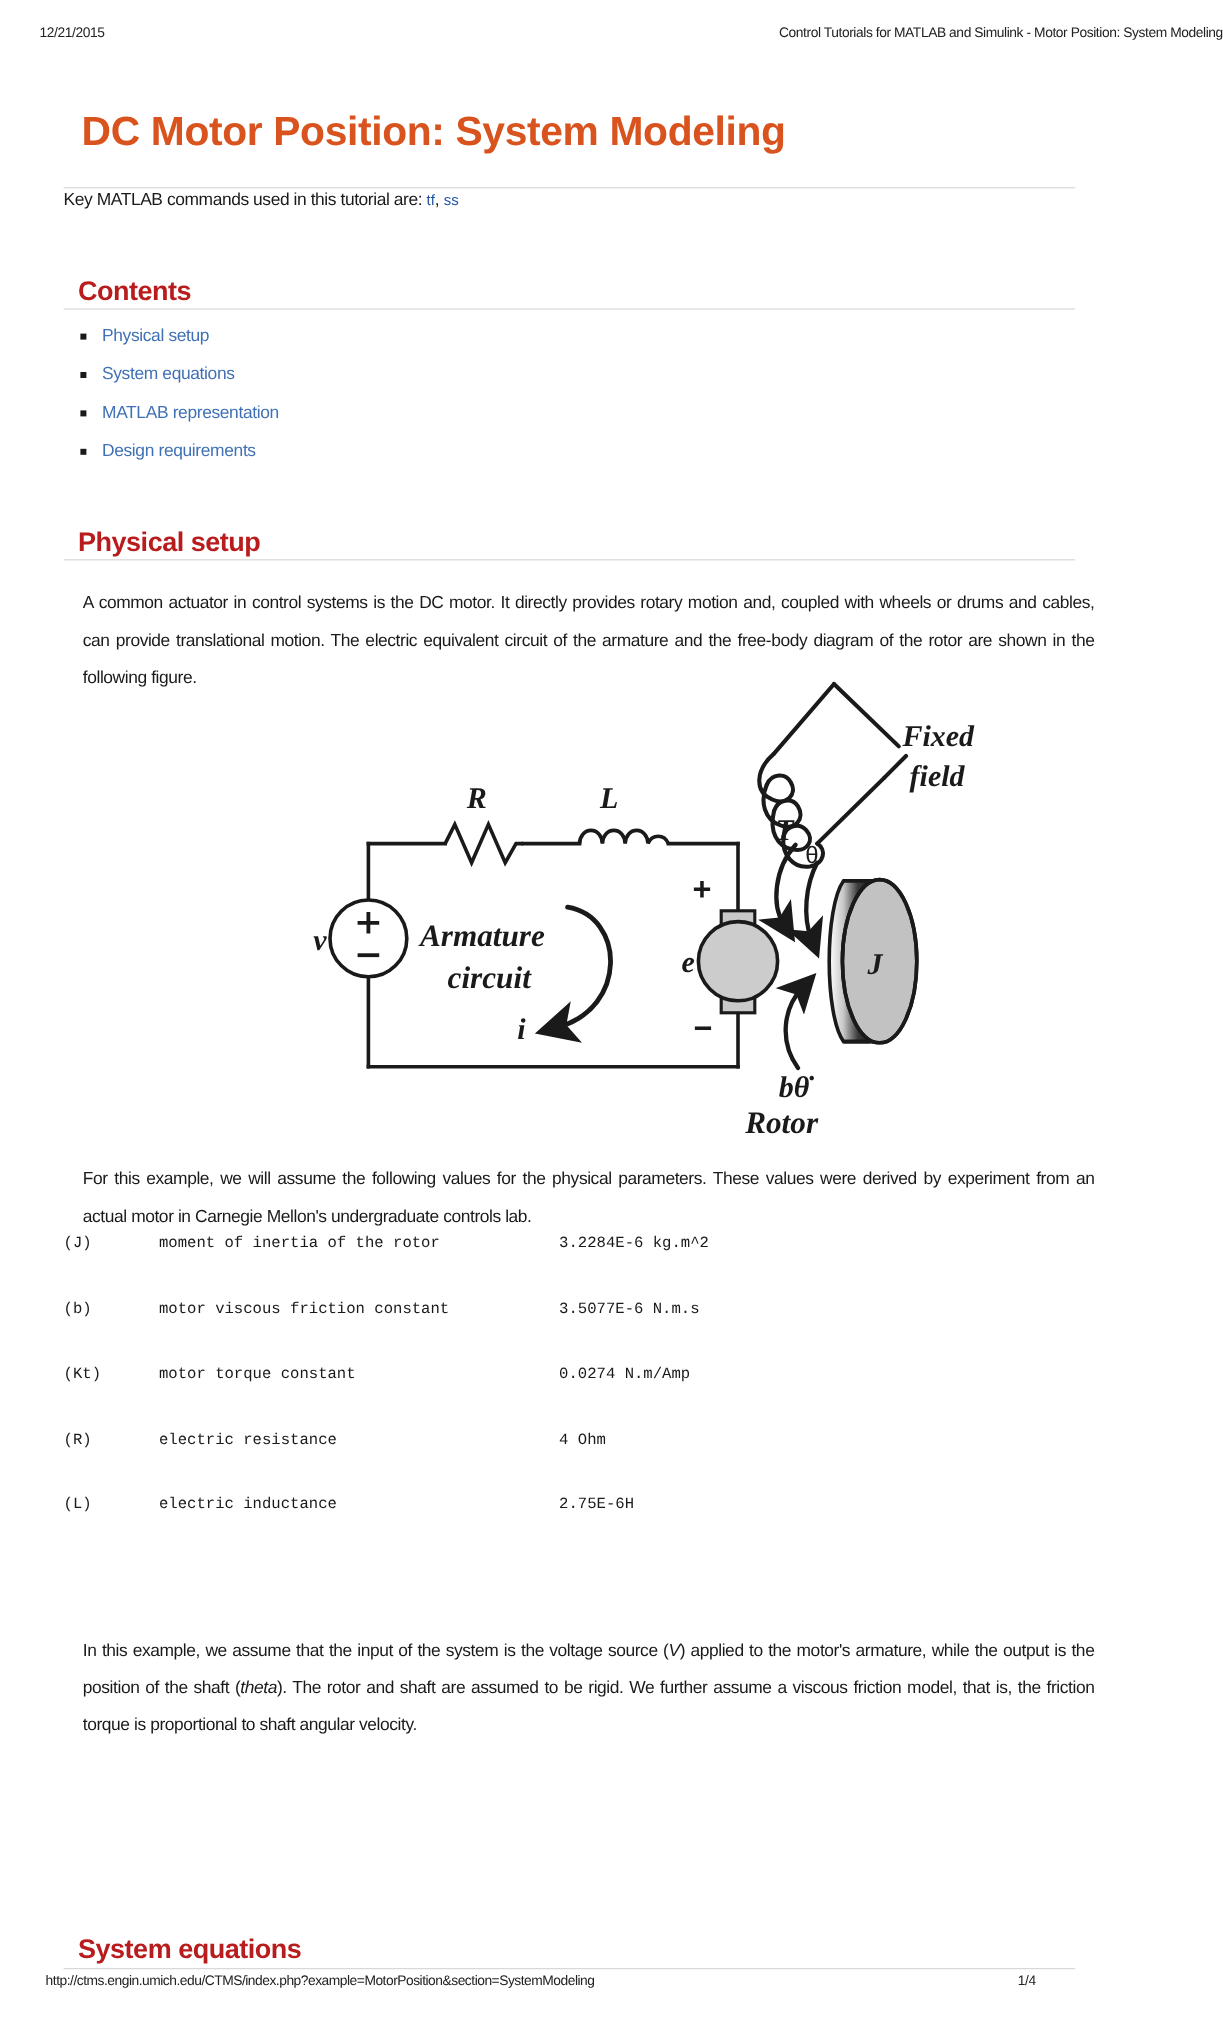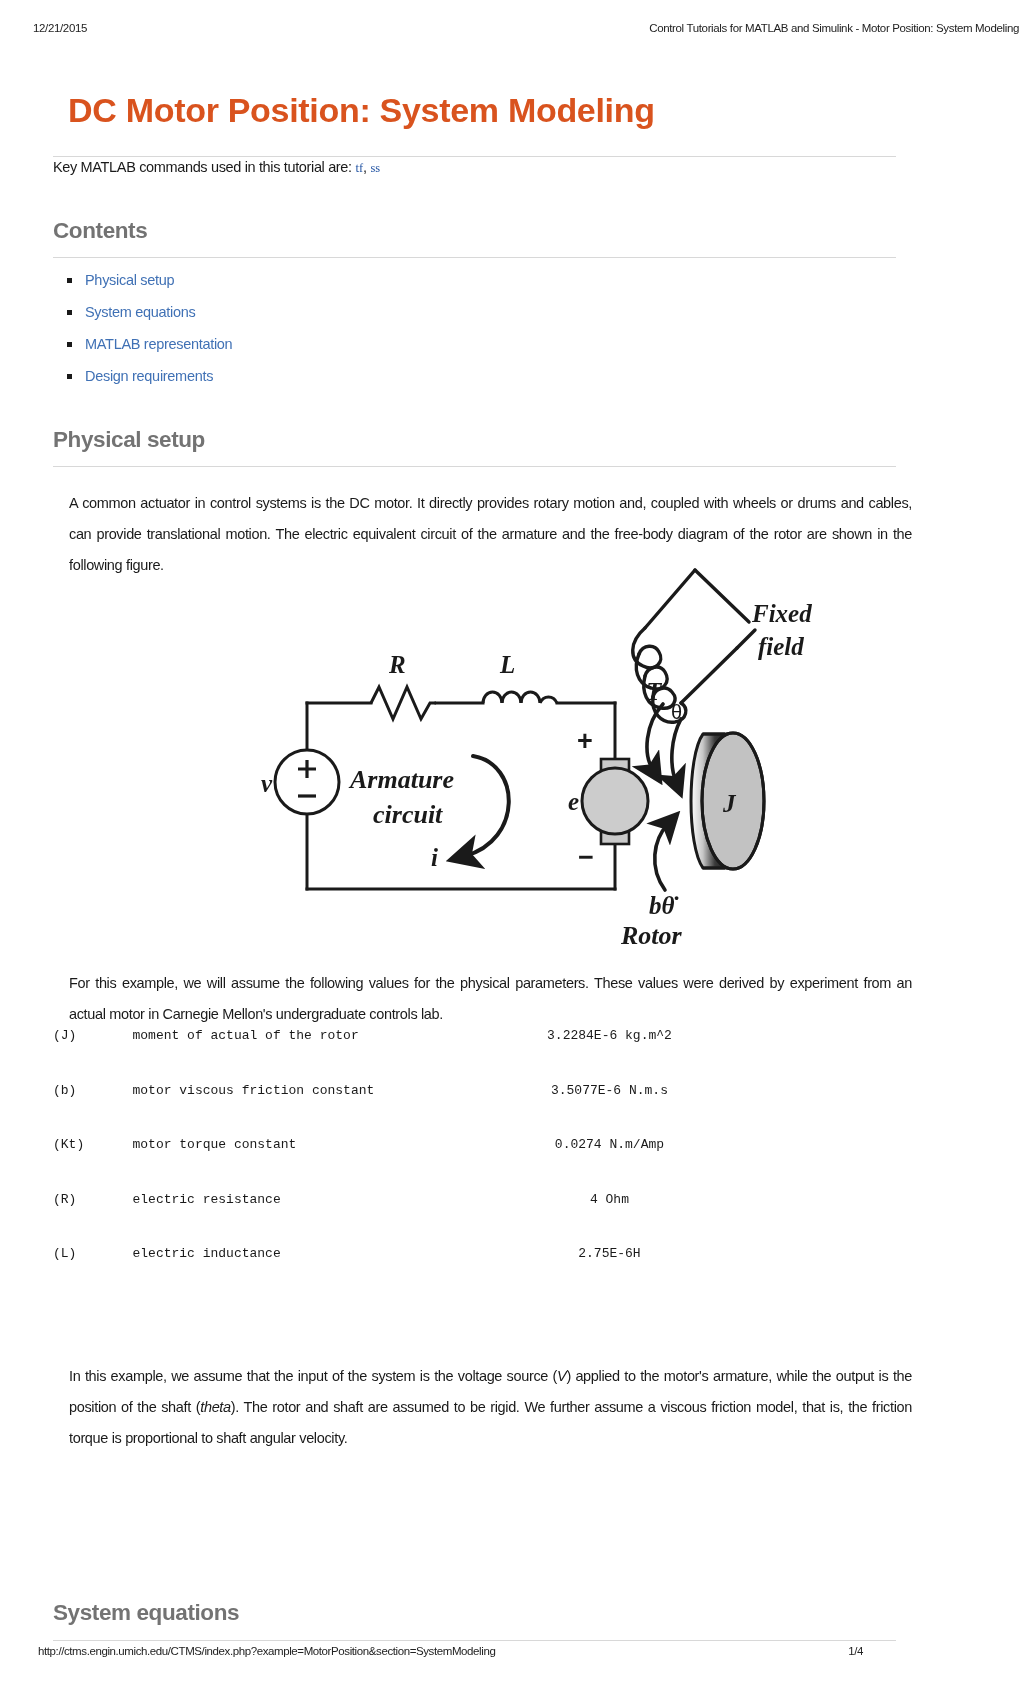--- a/index.html
+++ b/index.html
@@ -85,31 +85,31 @@
   .key-cmds {
     position: absolute;
     top: 159px;
     left: 0;
     font-size: 14.5px;
     color: #1a1a1a;
     letter-spacing: -0.35px;
     white-space: nowrap;
   }
   .key-cmds .cmd {
-    font-family: Liberation Serif, serif;
+    font-family: Liberation Sans, sans-serif;
     font-size: 12.5px;
     color: #2455a4;
     letter-spacing: 0;
   }
 
   h2.section {
     font-size: 22.5px;
     font-weight: bold;
-    color: #737373;
-    margin: 0;
+    color: #b91c1c;
+    margin: 12px;
     position: absolute;
     left: 0;
     letter-spacing: -0.4px;
     white-space: nowrap;
   }
 
   #contents-head { top: 218px; }
   .hr-contents { position: absolute; top: 249px; left: 0; width: 843px; }
 
   ul.toc {
@@ -178,21 +178,21 @@
     color: #1a1a1a;
   }
   .param-table td {
     padding: 0;
     height: 54.5px;
     vertical-align: top;
     white-space: pre;
   }
   .param-table td.sym { width: 72px; }
   .param-table td.desc { width: 302px; }
-  .param-table td.val { width: 260px; text-align: center; }
+  .param-table td.val { width: 260px; }
 
   
   .figure {
     position: absolute;
     left: 172px;
     top: 556px;
     width: 620px;
     height: 390px;
   }
   .figure svg { display: block; }
@@ -352,21 +352,21 @@
         <text x="396" y="388" font-family="&quot;Liberation Serif&quot;, serif" font-size="26" font-style="italic" font-weight="bold" fill="#1a1a1a">Rotor</text>
       </svg>
     </div>
 
     <p class="body-text justify" id="para-values">For this example, we will assume the following values for the physical parameters. These values were derived by experiment from an actual motor in Carnegie Mellon's undergraduate controls lab.</p>
 
     <table class="param-table">
       <tbody>
         <tr>
           <td class="sym">(J)</td>
-          <td class="desc">moment of actual of the rotor</td>
+          <td class="desc">moment of inertia of the rotor</td>
           <td class="val">3.2284E-6 kg.m^2</td>
         </tr>
         <tr>
           <td class="sym">(b)</td>
           <td class="desc">motor viscous friction constant</td>
           <td class="val">3.5077E-6 N.m.s</td>
         </tr>
         <tr>
           <td class="sym">(Kt)</td>
           <td class="desc">motor torque constant</td>

